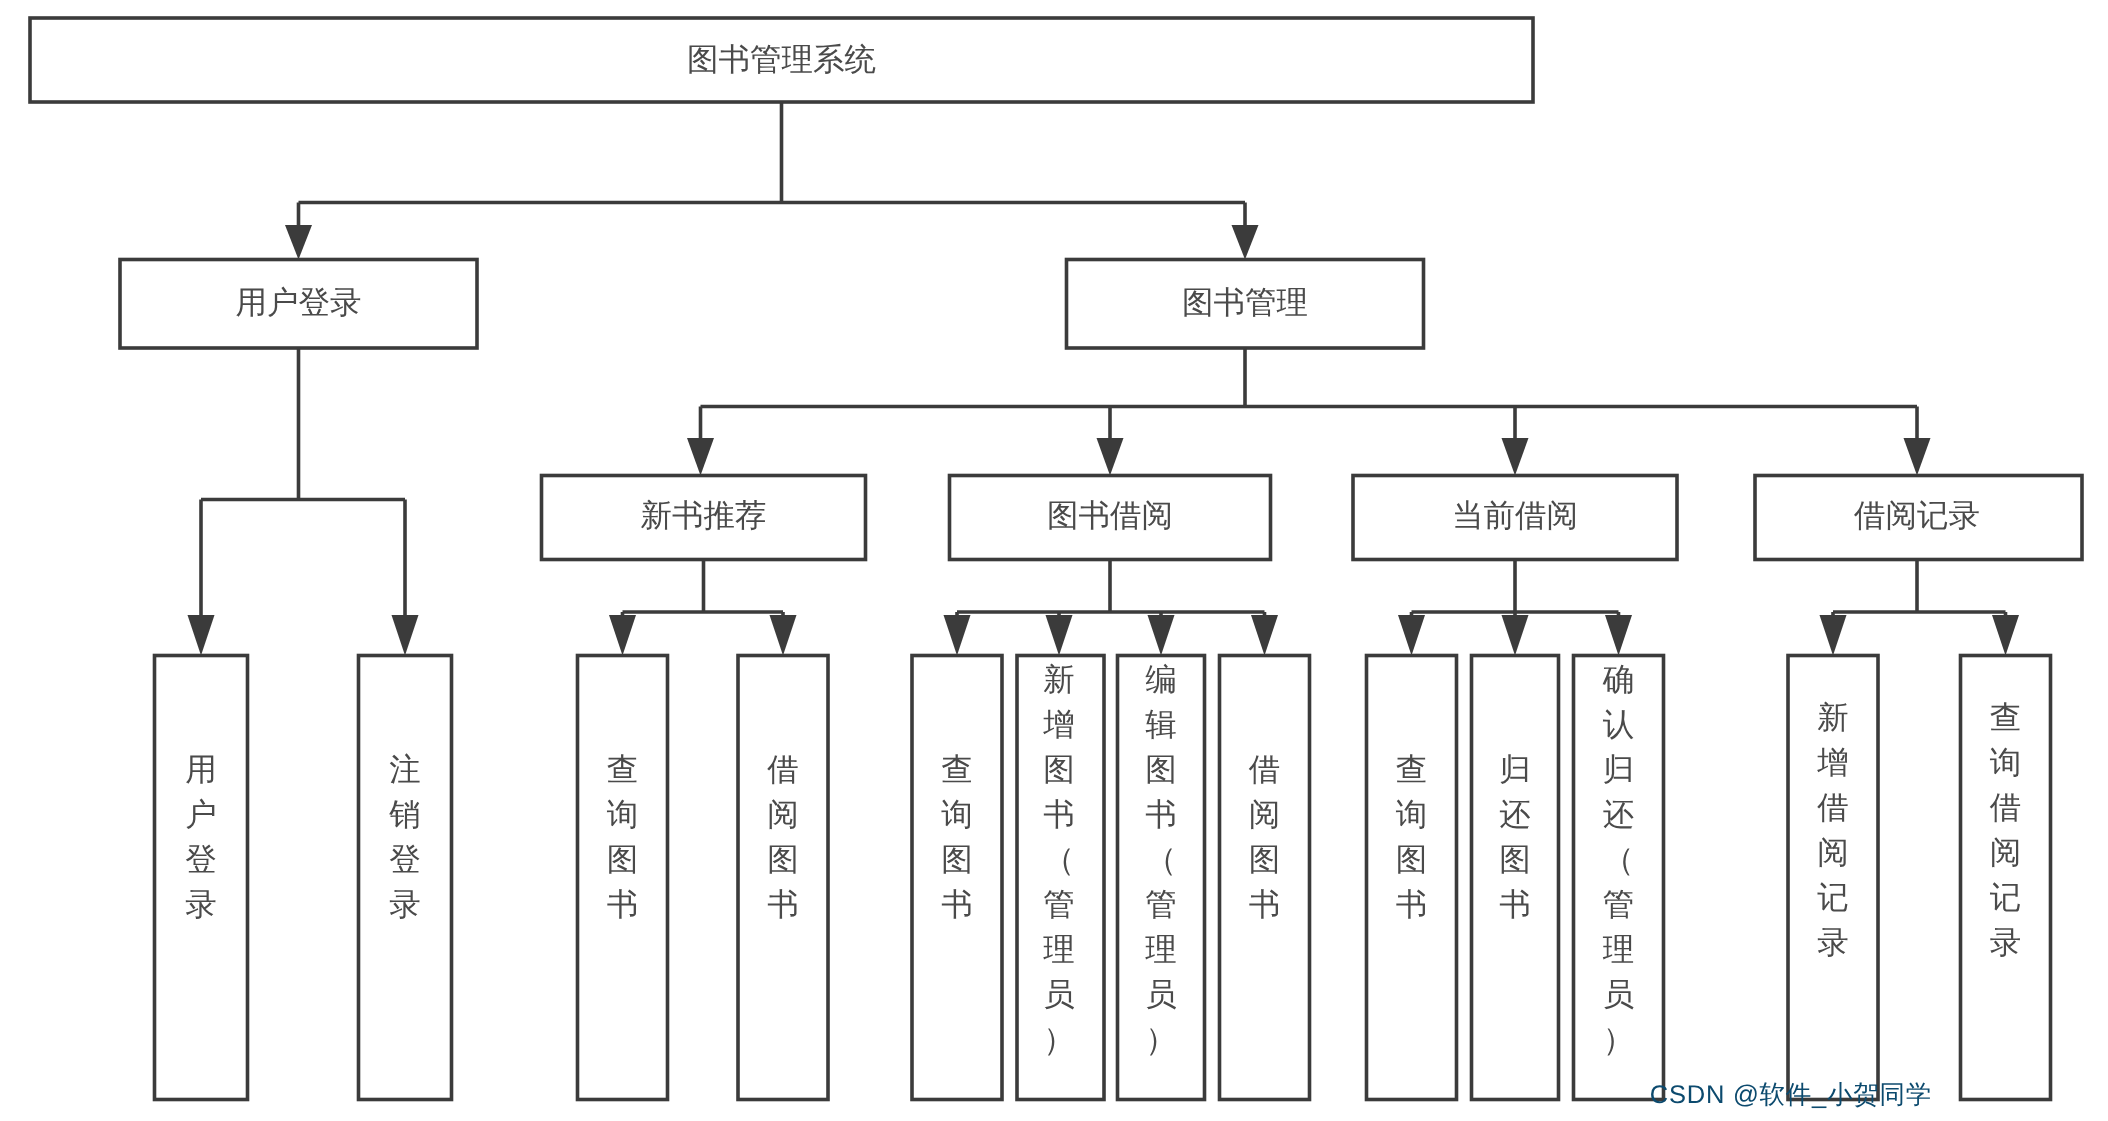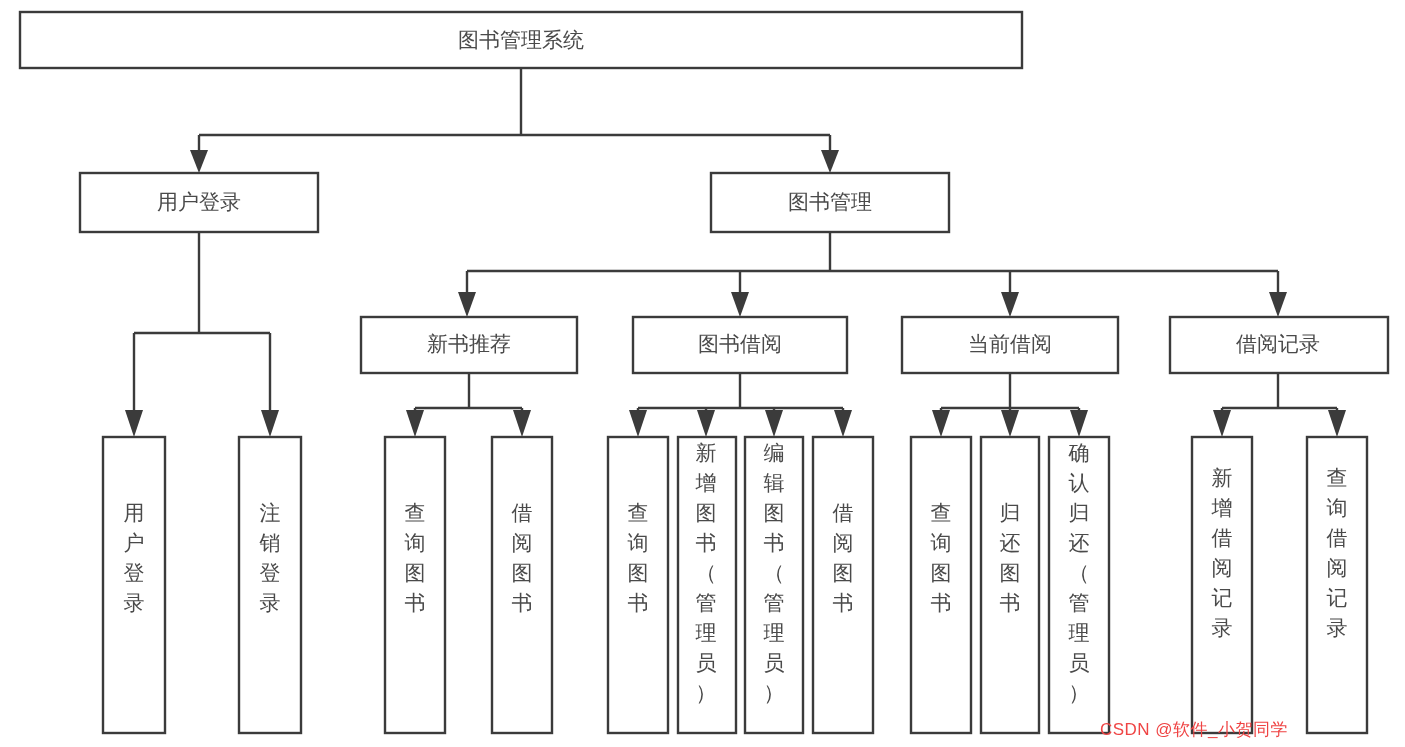--- a/index.html
+++ b/index.html
@@ -54,21 +54,21 @@
     font-size: 21px;
     fill: #4a4a4a;
     text-anchor: middle;
   }
   .watermark {
     position: absolute;
     right: 8px;
     bottom: 6px;
     font-family: "Liberation Sans", "DejaVu Sans", sans-serif;
     font-size: 17px;
-    color: #ef4444;
+    color: #0c4a6e;
     white-space: nowrap;
     letter-spacing: 0.5px;
   }
 </style>
 </head>
 <body>
 
 <div id="diagram-root">
 
   <svg id="flow-svg" viewBox="0 0 1405 747">

